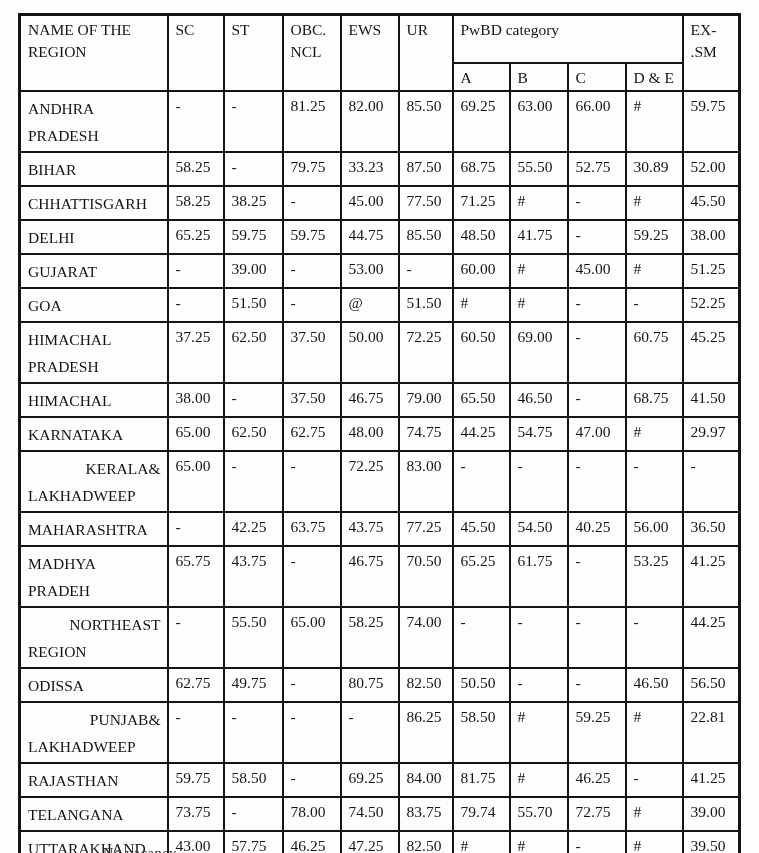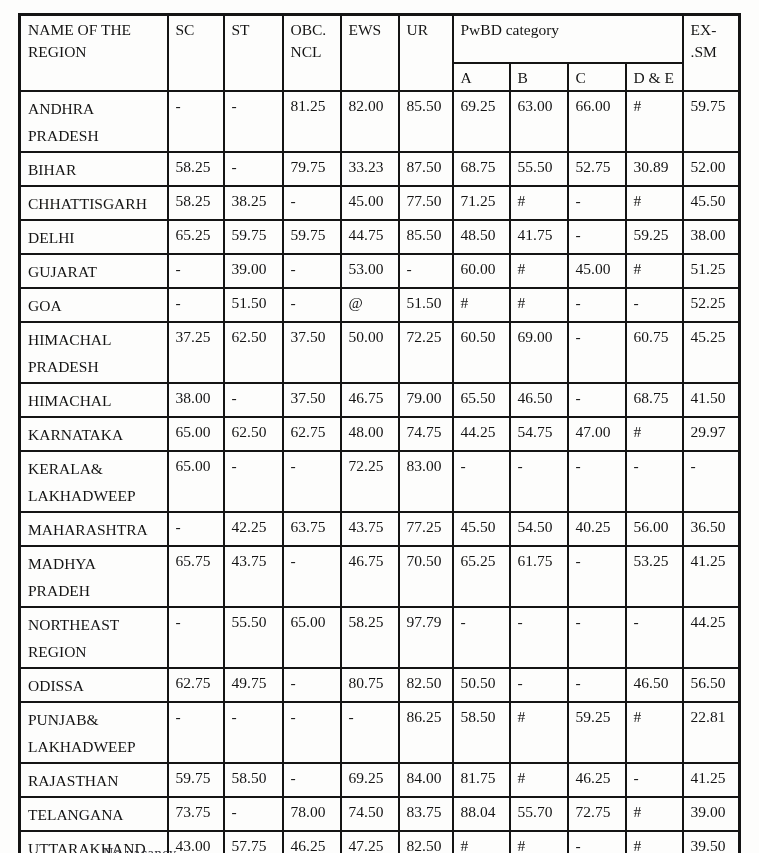--- a/index.html
+++ b/index.html
@@ -32,21 +32,21 @@
     padding: 3px 6px 2px 7px;
     font-size: 15.5px;
     overflow: hidden;
   }
   .grid thead tr.head-top { height: 48px; }
   .grid thead tr.head-sub { height: 26px; }
   .grid tbody tr.h1 { height: 29px; margin-top: 36px; }
   .grid tbody tr.h2 { height: 57px; margin-top: 24px; }
   .hline { line-height: 22px; white-space: nowrap; }
   .rline { line-height: 27px; white-space: nowrap; }
-  .rline.just { display: flex; justify-content: flex-start; }
+  .rline.just { display: flex; justify-content: flex-end; }
   td.num, th.subhead { line-height: 21px; }
   .footnote {
     position: absolute;
     left: 103px;
     top: 845px;
     font-size: 14.5px;
     line-height: 16px;
     color: #2a2a33;
     letter-spacing: 0.5px;
   }
@@ -299,21 +299,21 @@
             <div class="rline just">
               <span>NORTH</span>
               <span>EAST</span>
             </div>
             <div class="rline"><span>REGION</span></div>
           </td>
           <td class="num">-</td>
           <td class="num">55.50</td>
           <td class="num">65.00</td>
           <td class="num">58.25</td>
-          <td class="num">97.79</td>
+          <td class="num">74.00</td>
           <td class="num">-</td>
           <td class="num">-</td>
           <td class="num">-</td>
           <td class="num">-</td>
           <td class="num">44.25</td>
         </tr>
         <tr class="h1">
           <td>
             <div class="rline"><span>ODISSA</span></div>
           </td>
@@ -364,21 +364,21 @@
         </tr>
         <tr class="h1">
           <td>
             <div class="rline"><span>TELANGANA</span></div>
           </td>
           <td class="num">73.75</td>
           <td class="num">-</td>
           <td class="num">78.00</td>
           <td class="num">74.50</td>
           <td class="num">83.75</td>
-          <td class="num">88.04</td>
+          <td class="num">79.74</td>
           <td class="num">55.70</td>
           <td class="num">72.75</td>
           <td class="num">#</td>
           <td class="num">39.00</td>
         </tr>
         <tr class="h1">
           <td>
             <div class="rline"><span>UTTARAKHAND</span></div>
           </td>
           <td class="num">43.00</td>

